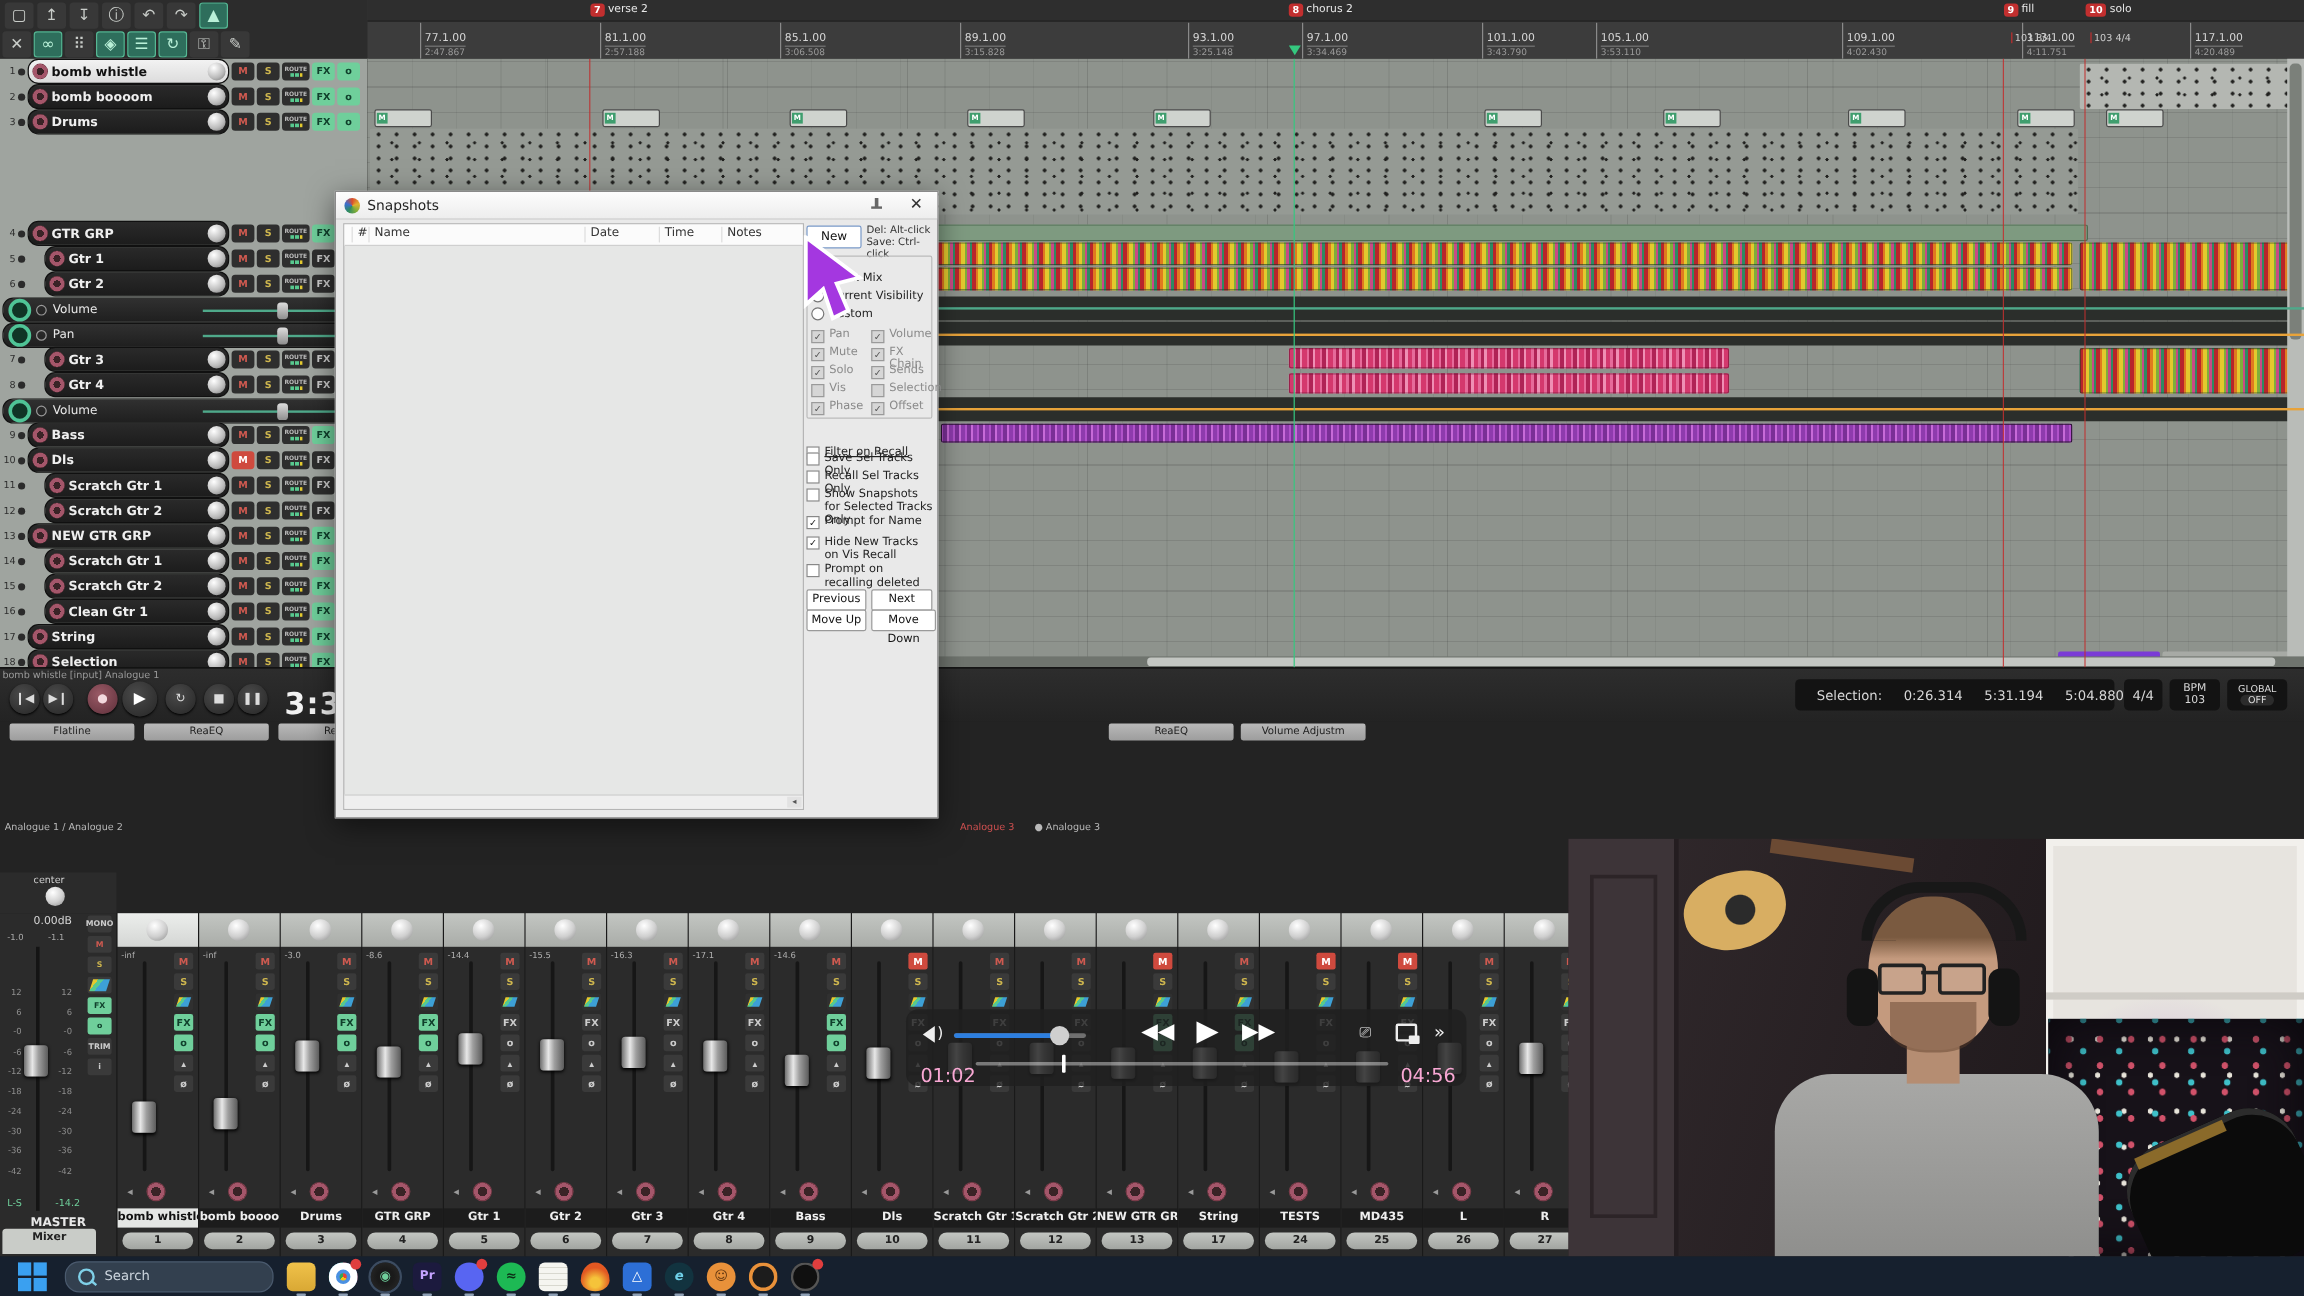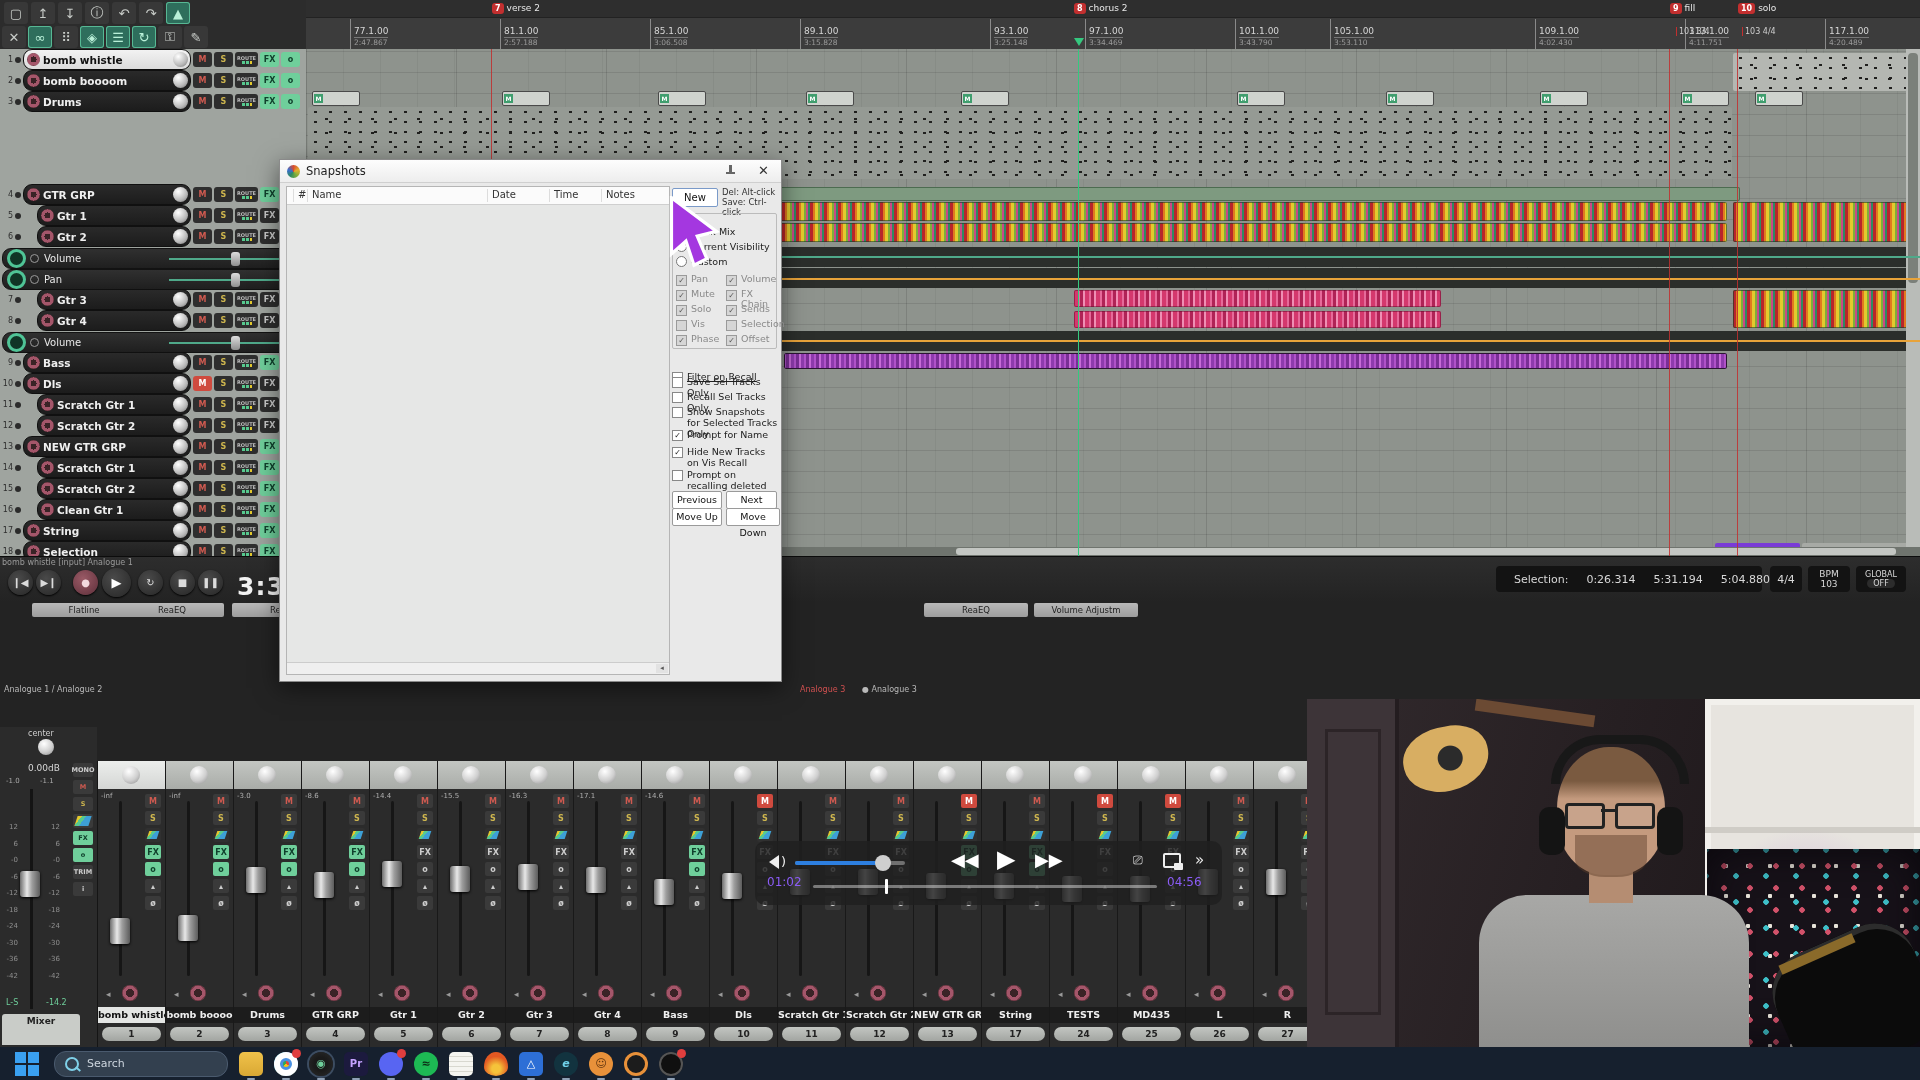--- a/index.html
+++ b/index.html
@@ -156,21 +156,21 @@
   #vctl{left:755px;top:841px;width:467px;height:64px;background:rgba(32,32,32,.82);border-radius:10px;z-index:30;color:#f2f2f2;}
   .spkico{position:absolute;left:14px;top:14px;width:0;height:0;border:7px solid transparent;border-right:10px solid #eee;border-left:0;}
   .spkico:after{content:")";position:absolute;left:12px;top:-8px;color:#eee;font-size:13px;}
   #volt{position:absolute;left:40px;top:20px;width:110px;height:4px;border-radius:2px;background:rgba(255,255,255,.35);}
   #volf{position:absolute;left:0;top:0;height:4px;border-radius:2px;background:#2d7fe0;}
   #volk{position:absolute;top:-6px;width:16px;height:16px;border-radius:50%;background:#cfcfcf;}
   .vmid{position:absolute;top:8px;font-size:18px;color:#fff;}
   .vr{position:absolute;top:12px;color:#eee;font-size:12px;}
   .pipbx{width:14px;height:11px;border:2px solid #eee;border-radius:2px;position:relative;}
   .pipbx i{position:absolute;right:-4px;bottom:-4px;width:9px;height:7px;background:#eee;border-radius:1px;}
-  #seeklab1,#seeklab2{position:absolute;top:34px;font-size:12px;color:#8b5cf6;}
+  #seeklab1,#seeklab2{position:absolute;top:46px;font-size:16px;color:#f9a8d4;}
   #seekt{position:absolute;left:58px;top:44px;width:344px;height:3px;background:rgba(255,255,255,.4);border-radius:2px;}
   #seekh{position:absolute;top:-6px;width:3px;height:15px;background:#fff;border-radius:1px;}
   
   #cam{left:1307px;top:699px;width:613px;height:348px;overflow:hidden;z-index:50;
      background:linear-gradient(105deg,#322a2d 0%,#261f22 45%,#191316 100%);}
   .door{position:absolute;left:0;top:0;width:88px;height:348px;background:#3d3438;border-right:4px solid #241d20;}
   .door:before{content:"";position:absolute;left:18px;top:30px;width:50px;height:280px;border:3px solid #2c2427;}
   .gbody{position:absolute;left:96px;top:28px;width:86px;height:64px;border-radius:50% 45% 55% 50%;background:radial-gradient(circle at 55% 50%,#2b2b2b 0 12px,#d8ae62 13px);transform:rotate(-12deg);}
   .gneck{position:absolute;left:168px;top:8px;width:120px;height:12px;background:#6b4a33;transform:rotate(8deg);}
   .shelf{position:absolute;left:398px;top:0;width:215px;height:258px;background:#e7e4df;box-shadow:inset 0 0 0 6px #f2f0ec;}
@@ -747,23 +747,23 @@
             <i style="width:14px;height:10px;background:linear-gradient(115deg,#e3c92e 0 4px,#57c98f 4px 8px,#3da0d6 8px);transform:skewX(-18deg);display:block"></i>
           </div>
           <div class="spb fx on" style="width: 20px; font-size: 6.5px;">FX</div>
           <div class="spb fx on" style="width: 20px; font-size: 6.5px;">o</div>
           <div class="spb" style="width: 20px; font-size: 6.5px;">TRIM</div>
           <div class="spb" style="width: 20px; font-size: 6.5px;">i</div>
         </div>
       <div style="position:absolute;left:6px;bottom:40px;font-size:8px;color:#6fcf9b;">L-S</div>
       <div style="position:absolute;left:46px;bottom:40px;font-size:8px;color:#6fcf9b;">-14.2</div>
       <div style="position:absolute;left:0;bottom:22px;width:100%;text-align:center;font-size:10px;font-weight:bold;color:#e8e8e8;">MASTER</div>
-      <div style="position:absolute;left:2px;bottom:2px;width:78px;height:31px;background:#c9ccc8;border-radius:3px 3px 0 0;color:#222;font-size:9px;font-weight:bold;text-align:center;line-height:15px;">Mixer</div>
-    </div>
-  <div class="fxslot" style="left: 8px; margin-left: 24px;">Flatline</div>
+      <div style="position:absolute;left:2px;bottom:2px;width:78px;height:21px;background:#c9ccc8;border-radius:3px 3px 0 0;color:#222;font-size:9px;font-weight:bold;text-align:center;line-height:15px;">Mixer</div>
+    </div>
+  <div class="fxslot" style="left: 8px;">Flatline</div>
       <div class="fxslot" style="left: 120px;">ReaEQ</div>
       <div class="fxslot" style="left: 232px;">ReaEQ</div>
       <div class="fxslot" style="left: 344px;">Konta</div>
       <div class="fxslot" style="left: 924px;">ReaEQ</div>
       <div class="fxslot" style="left: 1034px;">Volume Adjustm</div>
       <div class="inlab" style="left: 4px;">Analogue 1 / Analogue 2</div>
       <div class="inlab red" style="left: 800px;">Analogue 3</div>
       <div class="inlab" style="left: 862px;">● Analogue 3</div>
       <div class="strip sel" style="left: 98px;">
         <div class="sphdr"></div>

